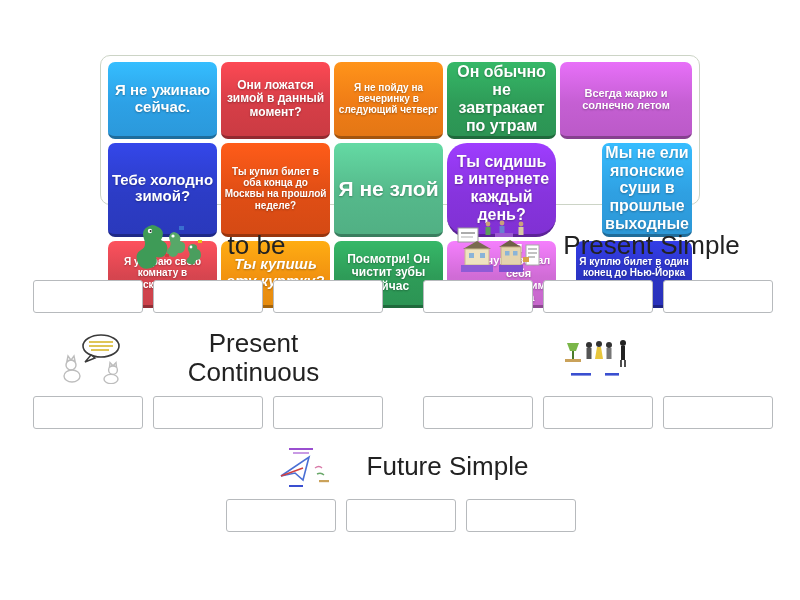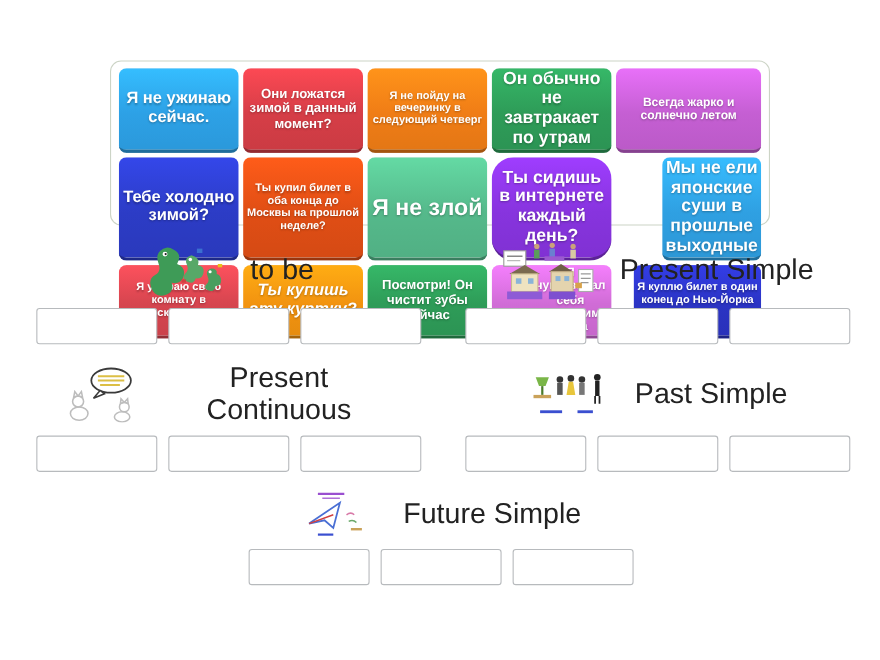--- a/index.html
+++ b/index.html
@@ -181,21 +181,20 @@
         <circle cx="50" cy="10" r="3" fill="#333"></circle>
           <rect x="47.5" y="13" width="5" height="11" fill="#777"></rect>
         <circle cx="64" cy="8" r="3" fill="#222"></circle>
           <rect x="62" y="11" width="4" height="14" fill="#222"></rect>
         <line x1="62" y1="25" x2="62" y2="32" stroke="#222" stroke-width="1.6"></line>
         <line x1="66" y1="25" x2="66" y2="32" stroke="#222" stroke-width="1.6"></line>
         <rect x="12" y="38" width="20" height="2.6" fill="#3a4fd0"></rect>
         <rect x="46" y="38" width="14" height="2.6" fill="#3a4fd0"></rect>
       </svg>
     </span>
-    <h2 class="group-title">Past Simple</h2>
   </div>
   <div class="slots">
     <div class="slot"></div>
     <div class="slot"></div>
     <div class="slot"></div>
   </div>
 </section>
 
 <section class="group g5">
   <div class="group-header">

